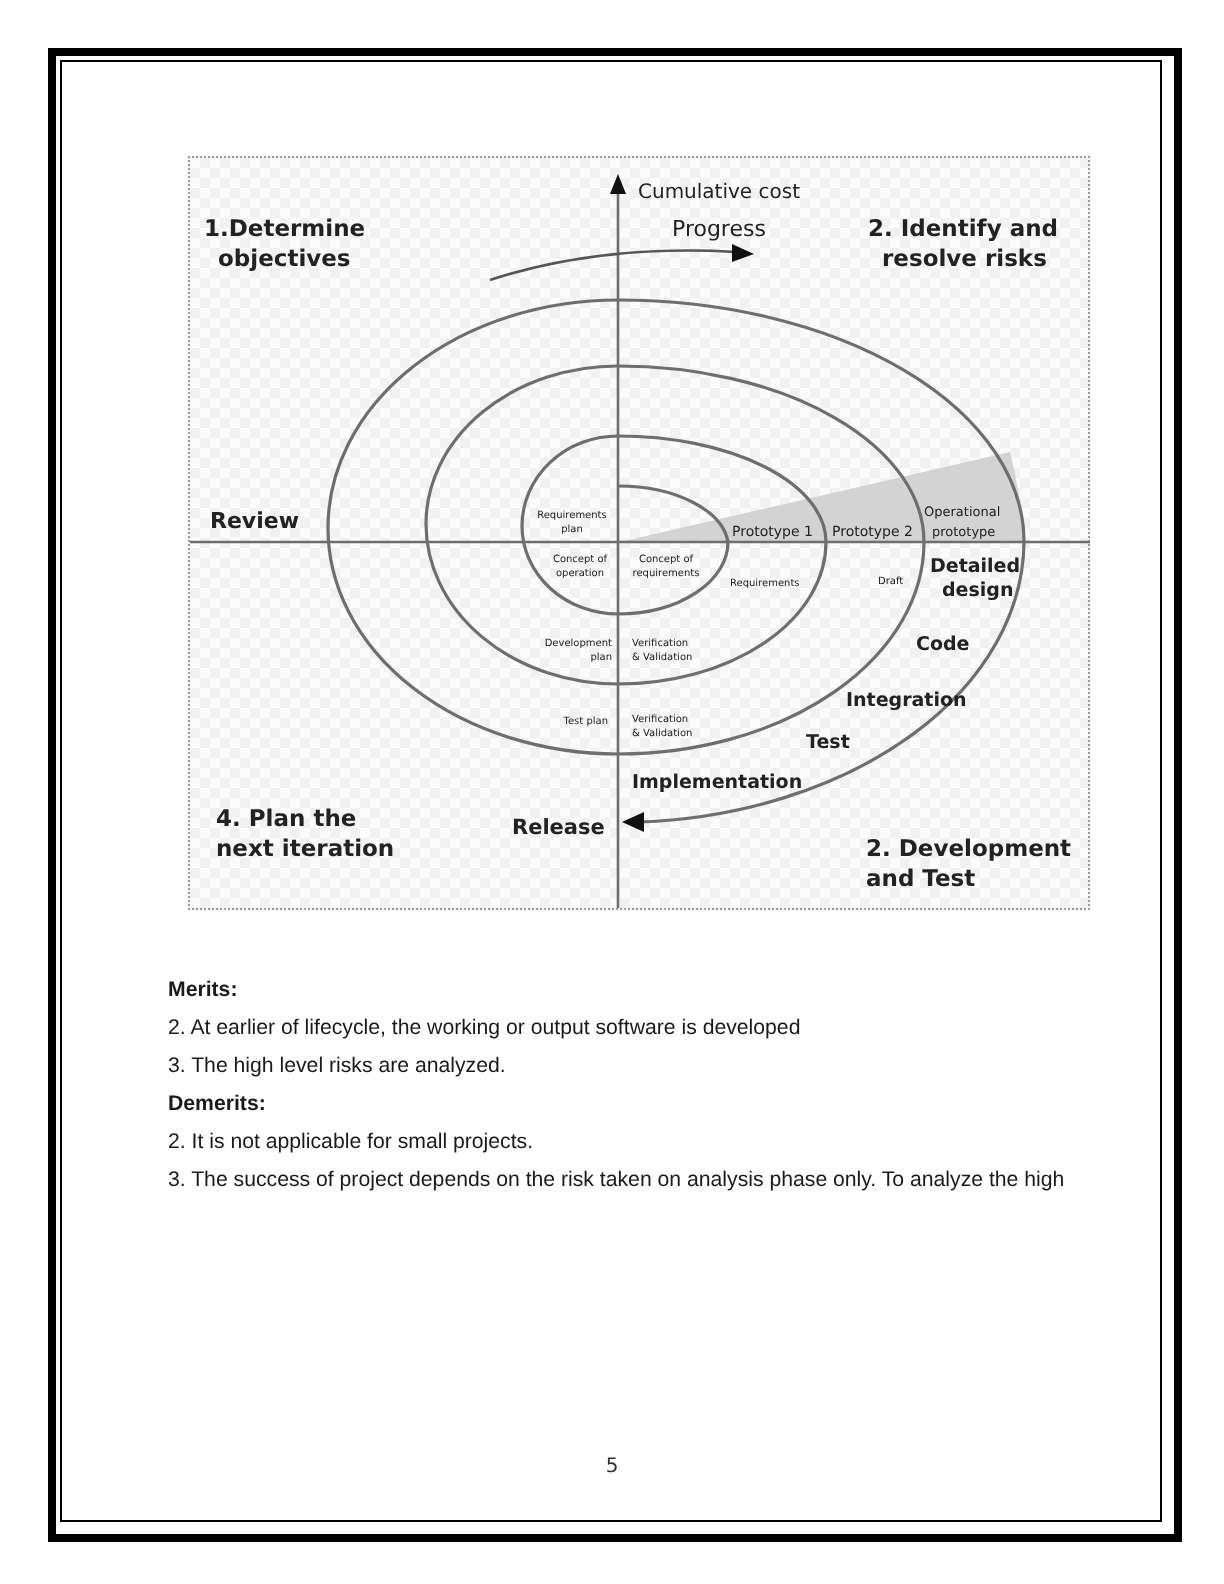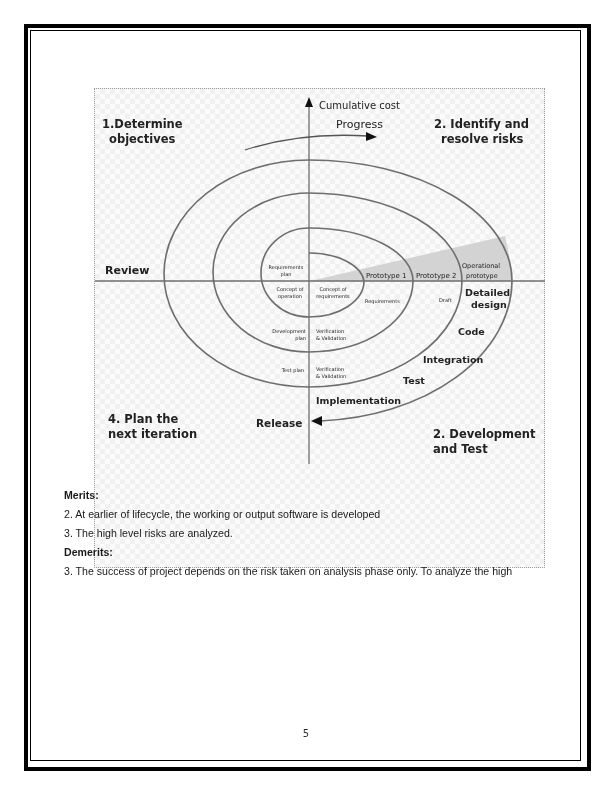--- a/index.html
+++ b/index.html
@@ -1,28 +1,28 @@
 <!DOCTYPE html>
 <html><head>
 <meta charset="utf-8">
 <style>
   html, body { margin: 0; padding: 0; background: #ffffff; }
   body { width: 612px; height: 792px; position: relative; overflow: hidden; font-family: "Liberation Sans", sans-serif; color: #111; }
   .page-border-outer { position: absolute; left: 24px; top: 24px; width: 559px; height: 739px; border: 4px solid #000; }
   .page-border-inner { position: absolute; left: 30px; top: 30px; width: 549px; height: 729px; border: 1px solid #000; }
-  .figure { position: absolute; left: 94px; top: 78px; width: 451px; height: 480px;
+  .figure { position: absolute; left: 94px; top: 78px; width: 451px; height: 377px;
     border: 1px dotted #9a9a9a; box-sizing: border-box;
     background-color: #fbfbfb;
     background-image:
       linear-gradient(45deg, #f1f1f1 25%, transparent 25%, transparent 75%, #f1f1f1 75%),
       linear-gradient(45deg, #f1f1f1 25%, transparent 25%, transparent 75%, #f1f1f1 75%);
-    background-size: 10px 10px; background-position: 0 0, 5px 5px; margin-top: 10px; }
+    background-size: 10px 10px; background-position: 0 0, 5px 5px; }
   .figure svg { position: absolute; left: -95px; top: -79px; }
   .svg-text { font-family: "DejaVu Sans", sans-serif; fill: #222; }
-  .body-text { position: absolute; left: 64px; width: 480px; font-size: 10.6px; line-height: 19px; color: #1a1a1a; }
+  .body-text { position: absolute; left: 84px; width: 480px; font-size: 10.6px; line-height: 19px; color: #1a1a1a; }
   .body-text .line { height: 19px; white-space: nowrap; }
   .body-text .heading { font-weight: bold; }
   .page-number { position: absolute; left: 300px; top: 728px; width: 12px; text-align: center; font-size: 10px; font-family: "DejaVu Sans", sans-serif; color: #333; }
 </style>
 </head>
 <body>
 
 <div class="page-border-outer"></div>
 <div class="page-border-inner"></div>
 
@@ -105,16 +105,17 @@
       <text class="svg-text" x="316" y="394">Implementation</text>
     </g>
   </svg>
 </div>
 
 <div class="body-text" style="top: 486px;">
   <div class="line heading">Merits:</div>
   <div class="line">2. At earlier of lifecycle, the working or output software is developed</div>
   <div class="line">3. The high level risks are analyzed.</div>
   <div class="line heading">Demerits:</div>
+  <div class="line">2. It is not applicable for small projects.</div>
   <div class="line">3. The success of project depends on the risk taken on analysis phase only. To analyze the high</div>
 </div>
 
 <div class="page-number">5</div>
 
 </body></html>

